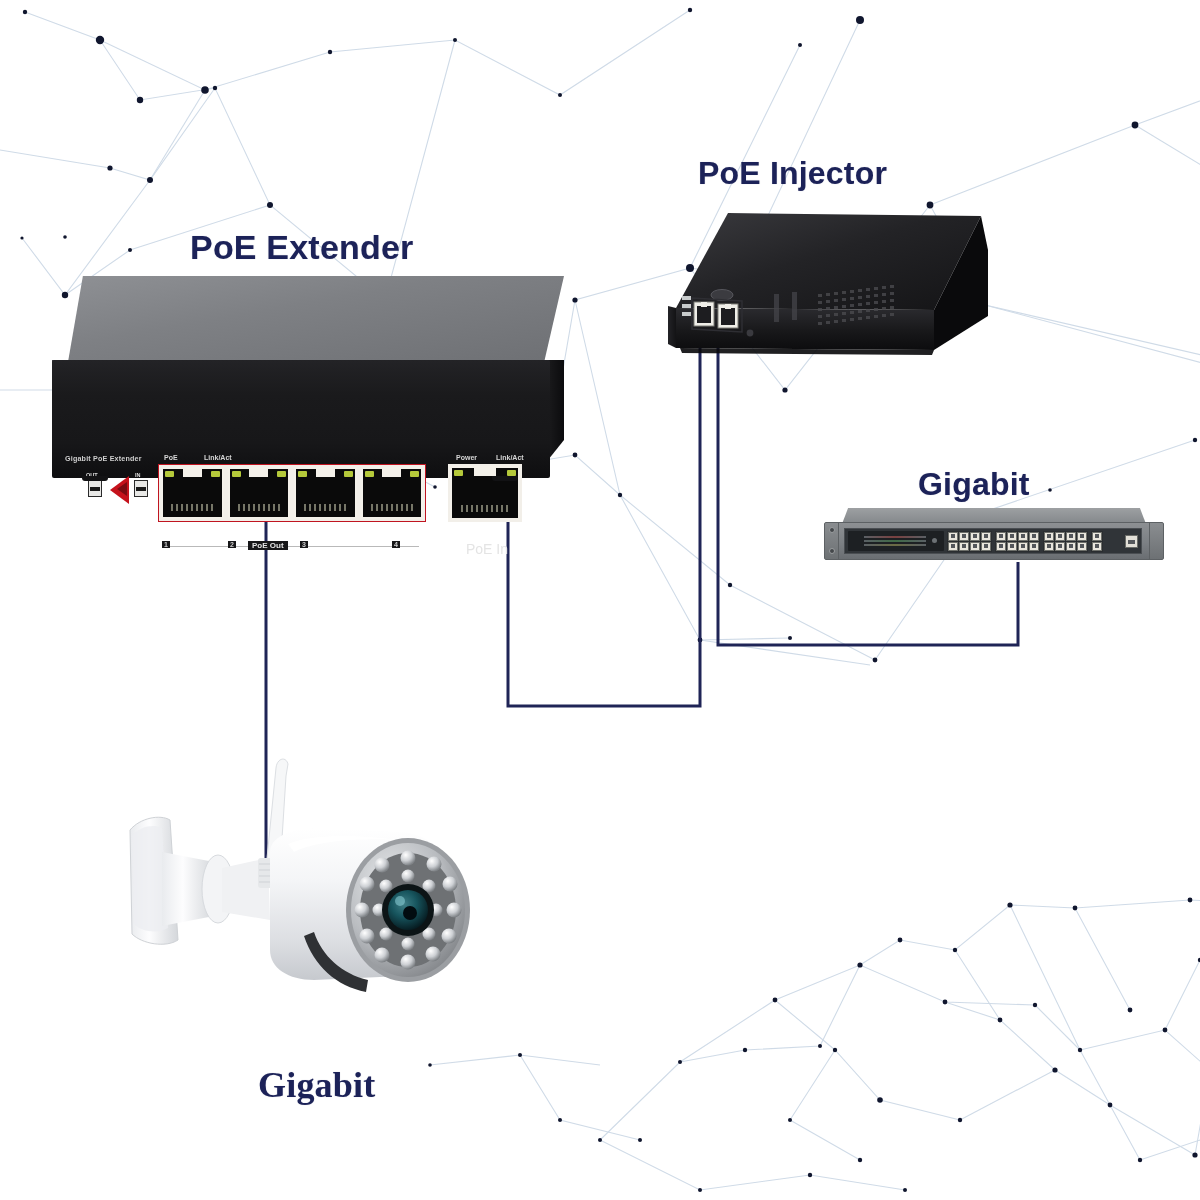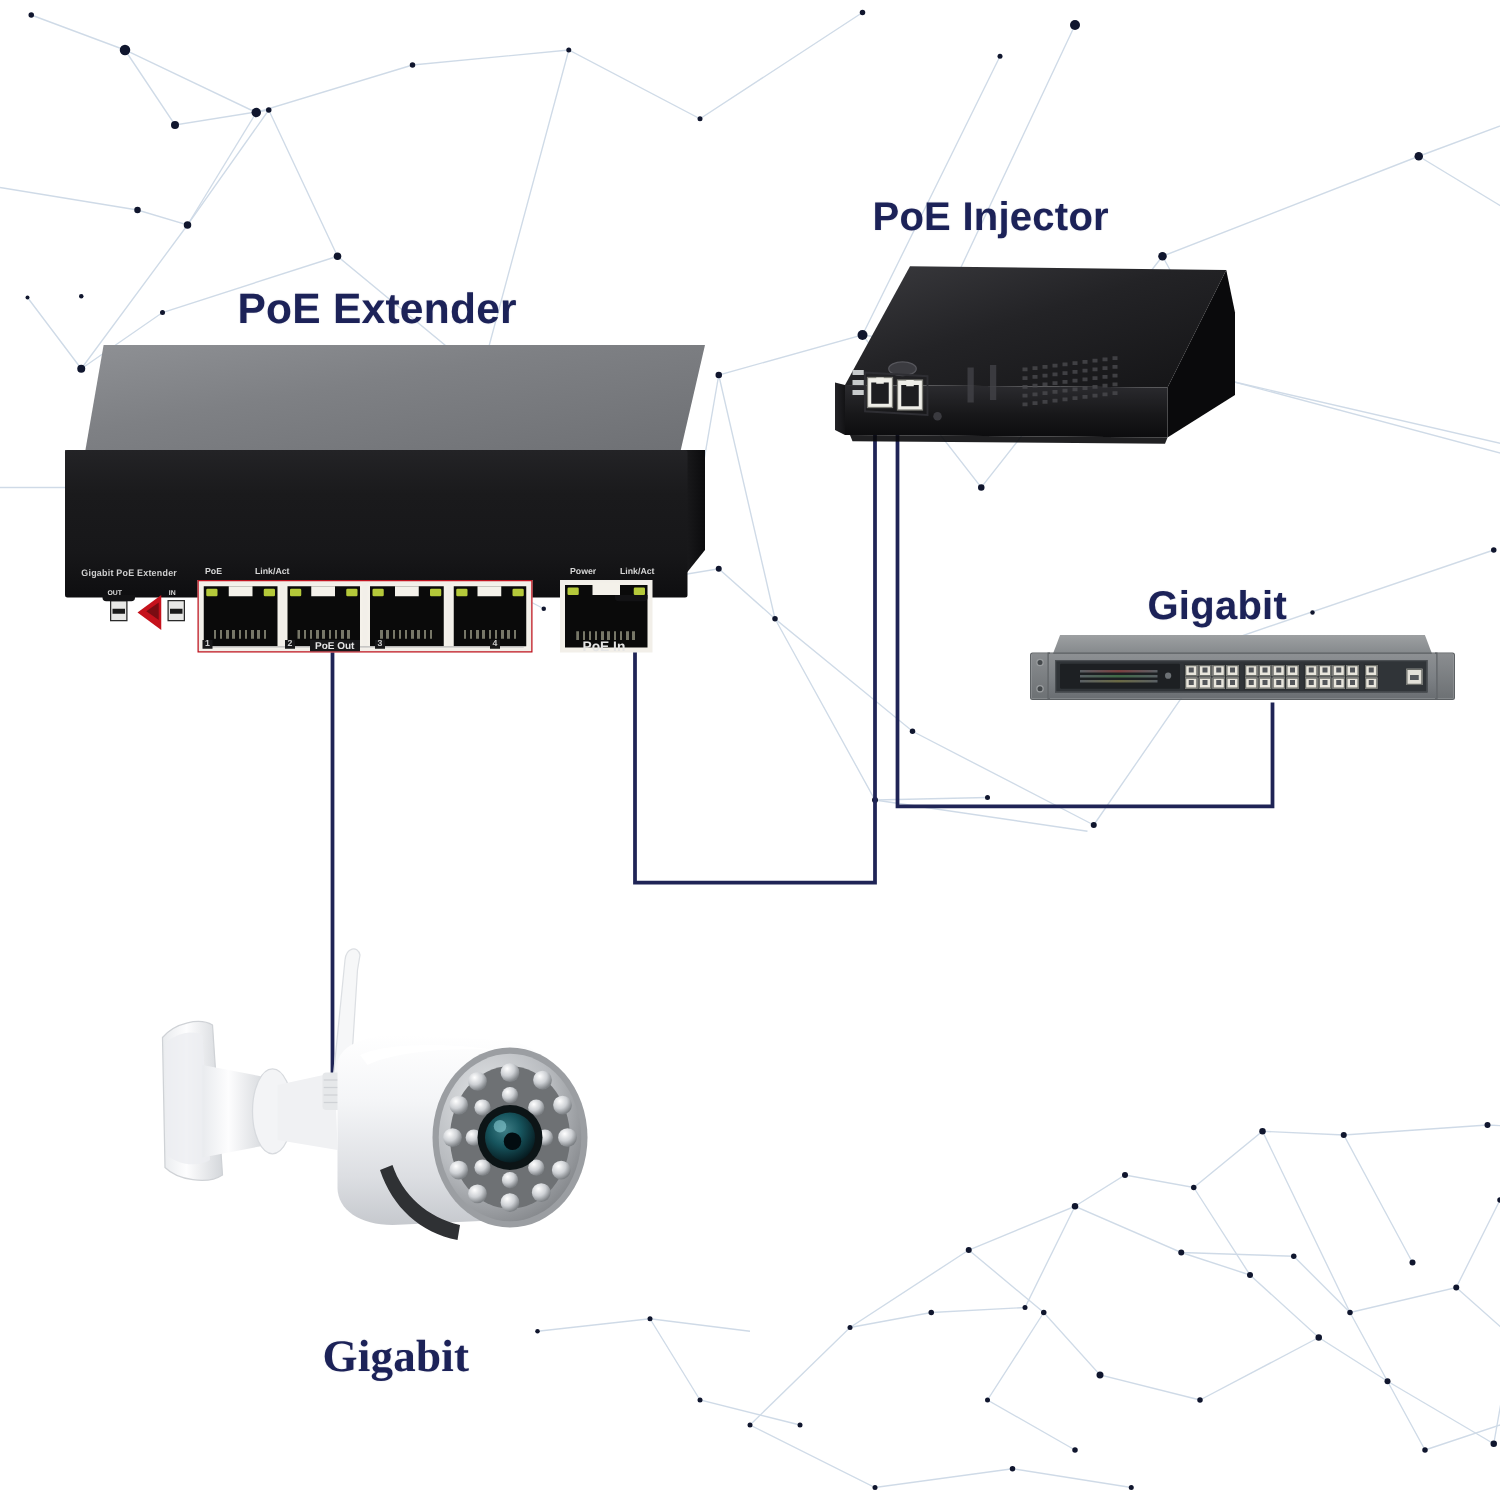--- a/index.html
+++ b/index.html
@@ -221,21 +221,21 @@
   .ext-in-bank {
     position: absolute;
     left: 396px; top: 104px;
     width: 74px; height: 58px;
     background: #f2efe9;
     padding: 2px;
     box-sizing: border-box;
   }
   .ext-bottom-row {
     position: absolute;
-    left: 0; top: 152px;
+    left: 0; top: 181px;
     width: 498px; height: 16px;
   }
   .ext-poeout-rule {
     position: absolute;
     left: 113px; top: 5px;
     width: 254px; height: 1px;
     background: #b9b9b9;
   }
   .ext-poeout-lbl {
     position: absolute;
@@ -255,22 +255,22 @@
     background: #171719;
     padding: 0 2px;
   }
   .ext-pn-1 { left: 110px; }
   .ext-pn-2 { left: 176px; }
   .ext-pn-3 { left: 248px; }
   .ext-pn-4 { left: 340px; }
   .ext-poein-lbl {
     position: absolute;
     left: 414px; top: 0px;
-    font-size: 11px;
-    font-weight: bold;
+    font-size: 14px;
+    font-weight: normal;
     color: #e4e4e4;
   }
   .ext-feet {
     position: absolute;
     top: 200px;
     width: 26px; height: 5px;
     background: #121214;
     border-radius: 0 0 3px 3px;
   }
 

